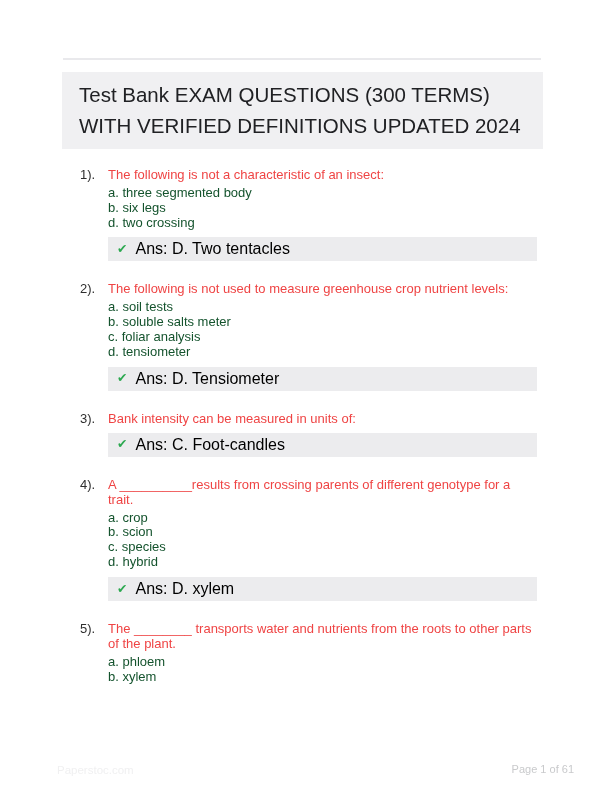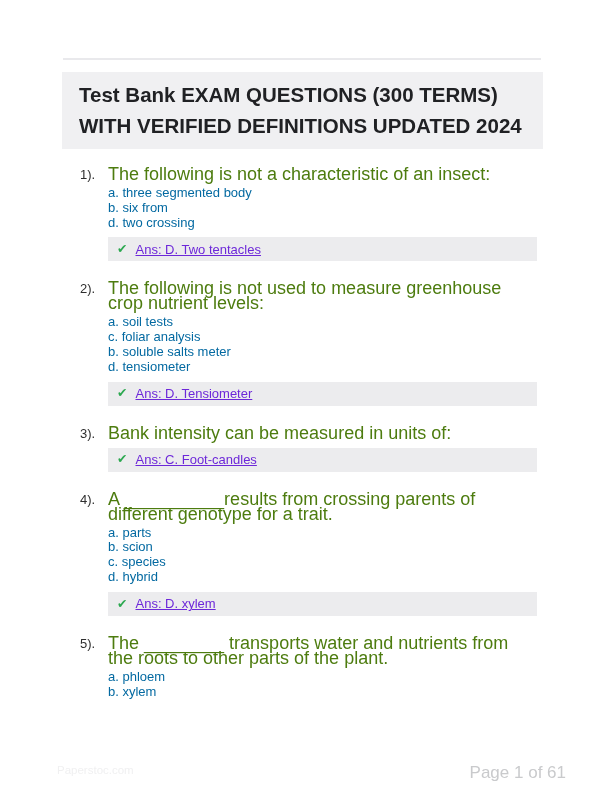--- a/index.html
+++ b/index.html
@@ -26,21 +26,21 @@
   .title-box {
     position: absolute;
     left: 62px;
     top: 72px;
     width: 481px;
     box-sizing: border-box;
     background: #f0f0f2;
     padding: 7px 17px 8px 17px;
     font-size: 20.5px;
     line-height: 31px;
-    font-weight: 700;
+    font-weight: 400;
     color: #202124;
   }
   .questions {
     position: absolute;
     left: 80px;
     top: 167px;
     width: 457px;
   }
   .question {
     display: flex;
@@ -51,98 +51,97 @@
     flex-shrink: 0;
     font-size: 13px;
     line-height: 15px;
     color: #2e2e2e;
   }
   .q-body {
     flex: 1;
     min-width: 0;
   }
   .q-text {
-    font-size: 18px;
+    font-size: 13px;
     line-height: 15px;
     margin-bottom: 4px;
-    color: #4d7c0f;
+    color: #ef4444;
   }
   .q-opt {
     font-size: 13px;
     line-height: 14.8px;
-    color: #0369a1;
+    color: #14532d;
   }
   .answer {
     margin-top: 7px;
     height: 24px;
     background: #ececee;
     display: flex;
     align-items: center;
     padding: 0 9px;
     box-sizing: border-box;
   }
   .check {
     color: #2ba84f;
     font-size: 12.5px;
     margin-right: 8px;
     line-height: 1;
   }
   .answer-text {
-    font-size: 13px;
-    color: #6d28d9;
-    text-decoration: underline;
+    font-size: 16px;
+    color: #000000;
   }
   .footer-watermark {
     position: absolute;
     left: 57px;
     top: 764px;
     font-size: 11.5px;
     color: #f0f0f1;
   }
   .footer-page {
     position: absolute;
-    right: 40px;
+    right: 32px;
     top: 763px;
-    font-size: 17px;
+    font-size: 11px;
     color: #c9cacc;
     margin-left: 8px;
   }
 </style>
 </head>
 <body>
 
 <div class="topline"></div>
 
 <div class="title-box">Test Bank EXAM QUESTIONS (300 TERMS) WITH VERIFIED DEFINITIONS UPDATED 2024</div>
 
 <div class="questions" id="questions">
   <div class="question">
     <div class="q-num">1).</div>
     <div class="q-body">
       <div class="q-text">The following is not a characteristic of an insect:</div>
       <div class="q-options">
           <div class="q-opt">a. three segmented body</div>
-          <div class="q-opt">b. six from</div>
+          <div class="q-opt">b. six legs</div>
           <div class="q-opt">d. two crossing</div>
         </div>
     <div class="answer" style="background: rgb(236, 236, 238);">
           <span class="check" style="color: rgb(43, 168, 79);">✔</span>
           <span class="answer-text">Ans: D. Two tentacles</span>
         </div>
       </div>
   </div>
 
   <div class="question">
     <div class="q-num">2).</div>
     <div class="q-body">
       <div class="q-text">The following is not used to measure greenhouse crop nutrient levels:</div>
       <div class="q-options">
           <div class="q-opt">a. soil tests</div>
+          <div class="q-opt">b. soluble salts meter</div>
           <div class="q-opt">c. foliar analysis</div>
-          <div class="q-opt">b. soluble salts meter</div>
           <div class="q-opt">d. tensiometer</div>
         </div>
     <div class="answer" style="background: rgb(236, 236, 238);">
           <span class="check" style="color: rgb(43, 168, 79);">✔</span>
           <span class="answer-text">Ans: D. Tensiometer</span>
         </div>
       </div>
   </div>
 
   <div class="question">
@@ -154,21 +153,21 @@
           <span class="answer-text">Ans: C. Foot-candles</span>
         </div>
       </div>
   </div>
 
   <div class="question">
     <div class="q-num">4).</div>
     <div class="q-body">
       <div class="q-text">A __________results from crossing parents of different genotype for a trait.</div>
       <div class="q-options">
-          <div class="q-opt">a. parts</div>
+          <div class="q-opt">a. crop</div>
           <div class="q-opt">b. scion</div>
           <div class="q-opt">c. species</div>
           <div class="q-opt">d. hybrid</div>
         </div>
     <div class="answer" style="background: rgb(236, 236, 238);">
           <span class="check" style="color: rgb(43, 168, 79);">✔</span>
           <span class="answer-text">Ans: D. xylem</span>
         </div>
       </div>
   </div>

